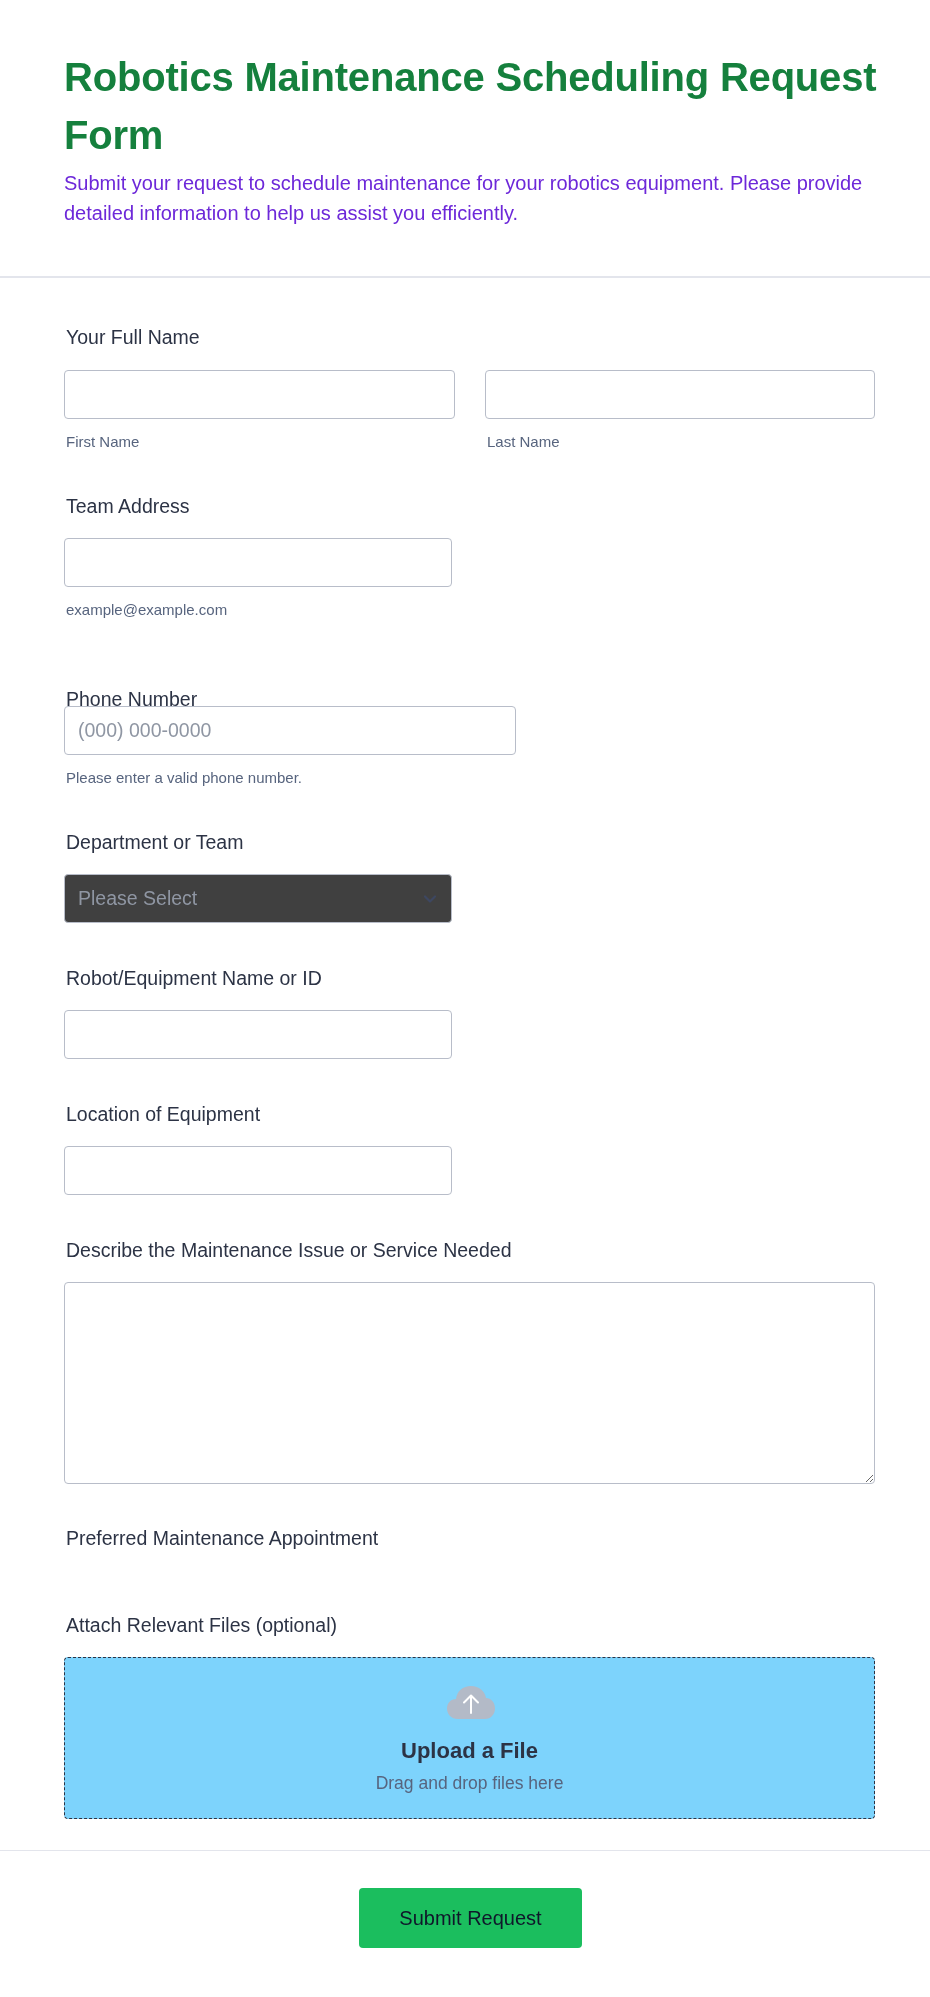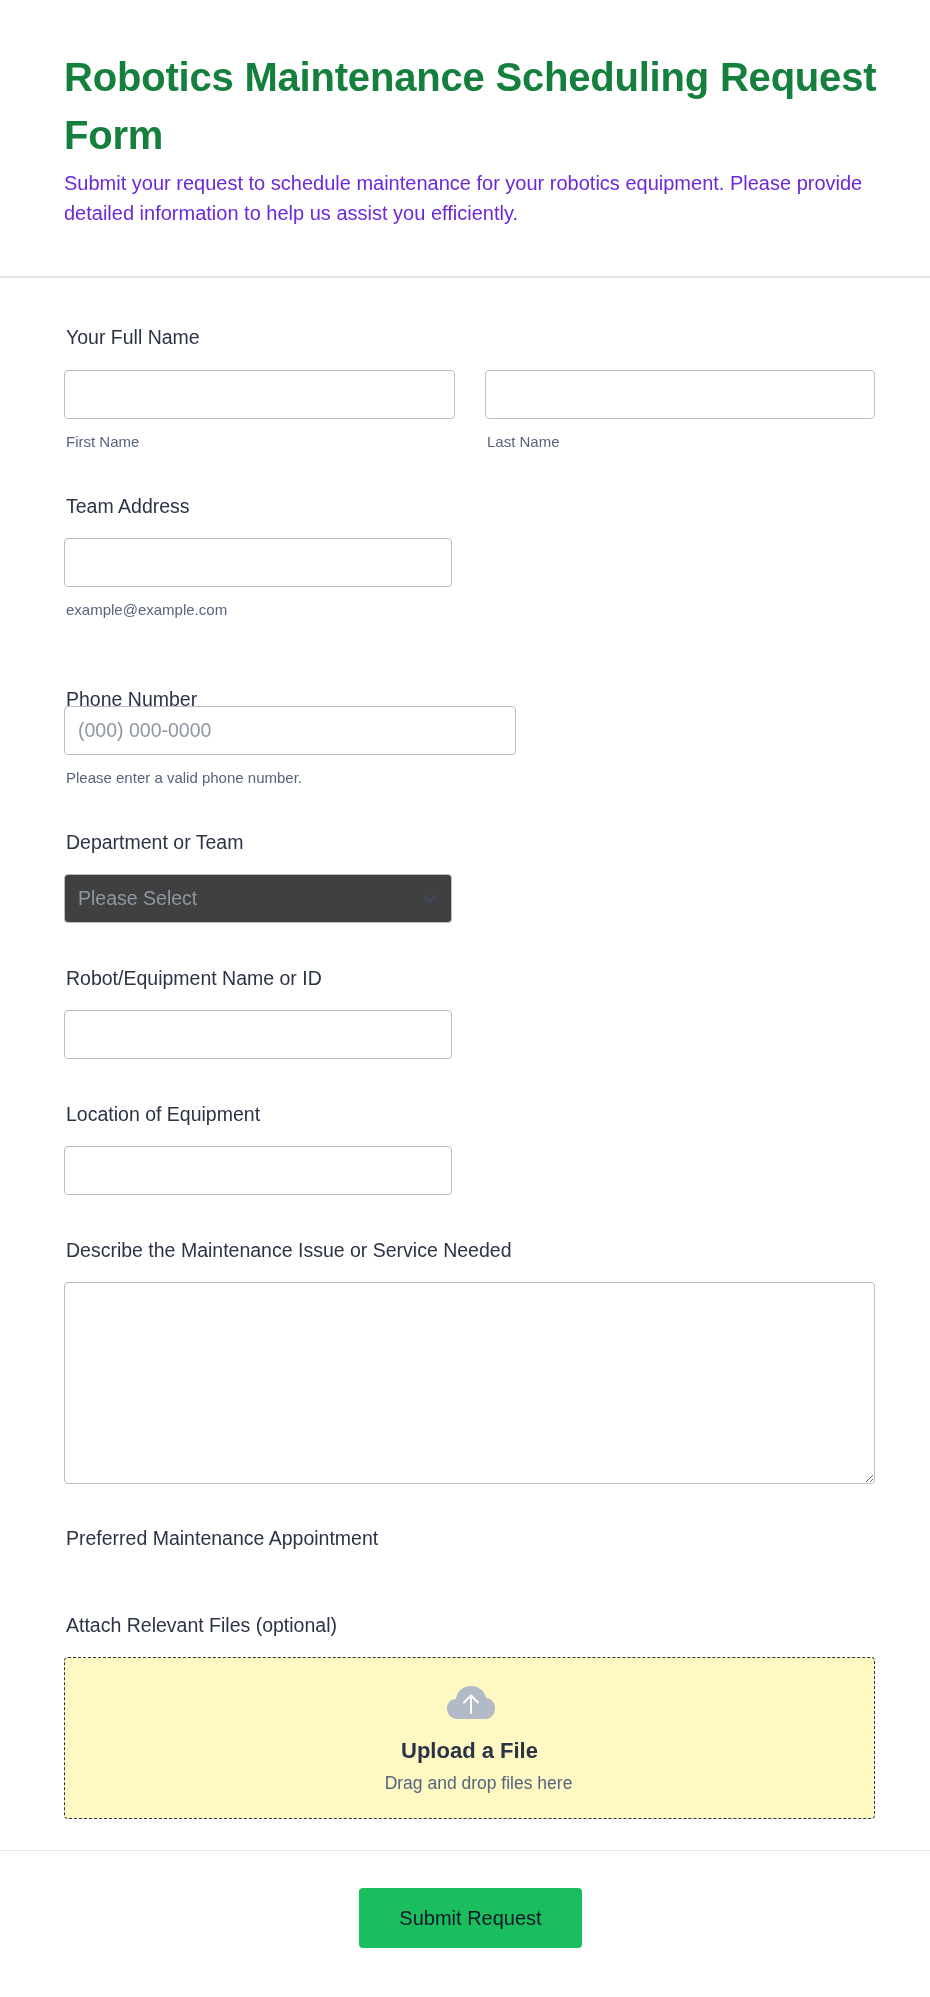--- a/index.html
+++ b/index.html
@@ -9,24 +9,24 @@
   .title { font-size: 40px; font-weight: bold; line-height: 58px; color: #15803d; letter-spacing: -0.2px; }
   .subtitle { margin-top: 4px; font-size: 20px; line-height: 30px; color: #6d28d9; }
   .divider { position: absolute; left: 0; width: 930px; height: 2px; background: #e3e5ec; }
   .label { position: absolute; left: 66px; font-size: 19.5px; color: #2c3345; }
   .input { position: absolute; height: 49px; border: 1px solid #b8bdc9; border-radius: 4px; background: #fff; font-family: "Liberation Sans", sans-serif; font-size: 19.5px; padding: 0 13px; color: #2c3345; outline: none; }
   .input::placeholder { color: #8f96a3; }
   .sublabel { position: absolute; left: 66px; font-size: 15px; color: #57647e; }
   .select { position: absolute; height: 49px; border: 1px solid #b8bdc9; border-radius: 4px; background: #404040; display: flex; align-items: center; padding: 0 13px; font-size: 19.5px; color: #8f96a3; cursor: pointer; }
   .chev { position: absolute; right: 14px; top: 17px; width: 14px; height: 14px; }
   .textarea { position: absolute; border: 1px solid #b8bdc9; border-radius: 4px; background: #fff; resize: both; font-family: "Liberation Sans", sans-serif; font-size: 18px; padding: 10px; outline: none; }
-  .upload { position: absolute; left: 64px; top: 1657px; width: 811px; height: 162px; border: 1px dashed #2c3345; border-radius: 4px; background: #fef9c3; text-align: center; cursor: pointer; }
+  .upload { position: absolute; left: 64px; top: 1657px; width: 811px; height: 162px; border: 1px dashed #2c3345; border-radius: 4px; background: #7dd3fc; text-align: center; cursor: pointer; }
   .upload .cloud { position: absolute; left: 381px; top: 27px; width: 50px; height: 36px; }
   .upload .up-title { position: absolute; left: 0; width: 100%; top: 80px; font-size: 22px; font-weight: bold; color: #2c3345; }
-  .upload .up-sub { position: absolute; left: 9px; width: 100%; top: 115px; font-size: 17.5px; color: #57647e; }
+  .upload .up-sub { position: absolute; left: 0; width: 100%; top: 115px; font-size: 17.5px; color: #57647e; }
   .submit { position: absolute; left: 359px; top: 1888px; width: 223px; height: 60px; background: #1bbe5e; border: none; border-radius: 4px; color: #0f172a; font-family: "Liberation Sans", sans-serif; font-size: 20px; cursor: pointer; }
 </style>
 </head>
 <body>
 
 <div class="header">
   <h1 class="title">Robotics Maintenance Scheduling Request Form</h1>
   <p class="subtitle">Submit your request to schedule maintenance for your robotics equipment. Please provide detailed information to help us assist you efficiently.</p>
 </div>
 

